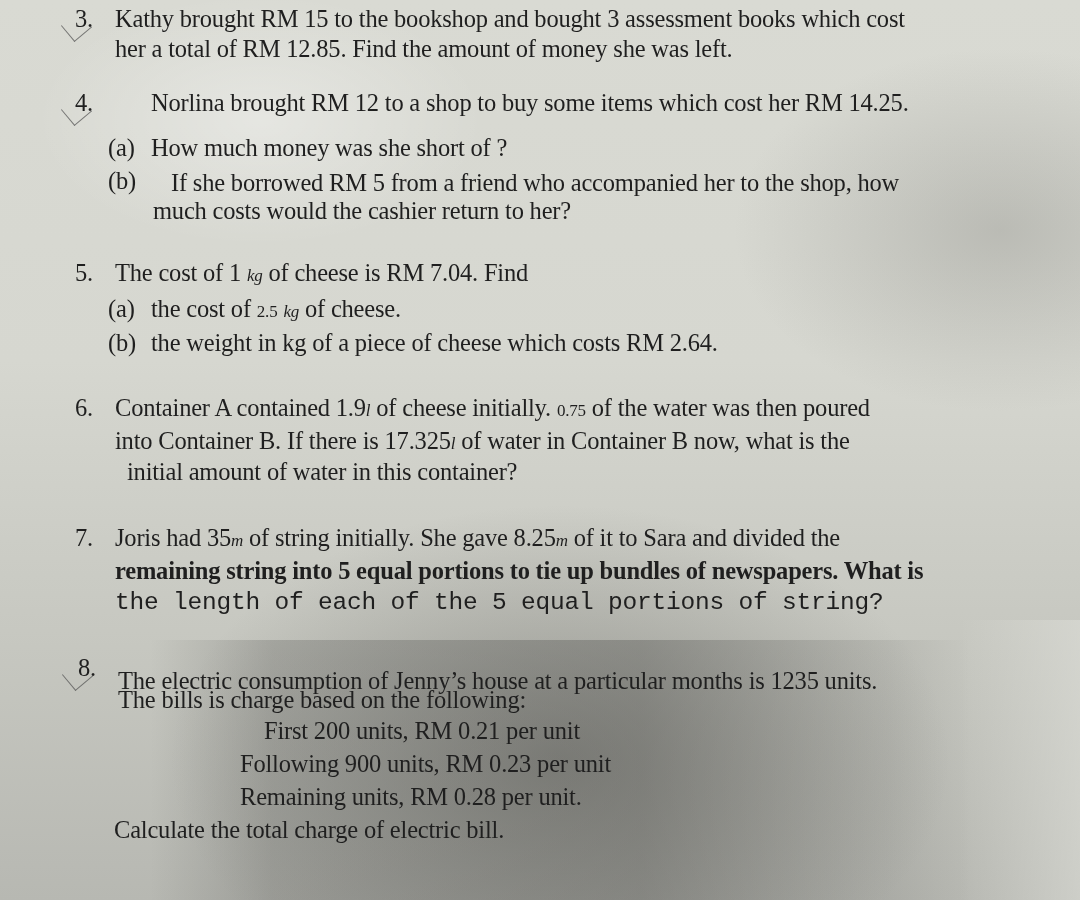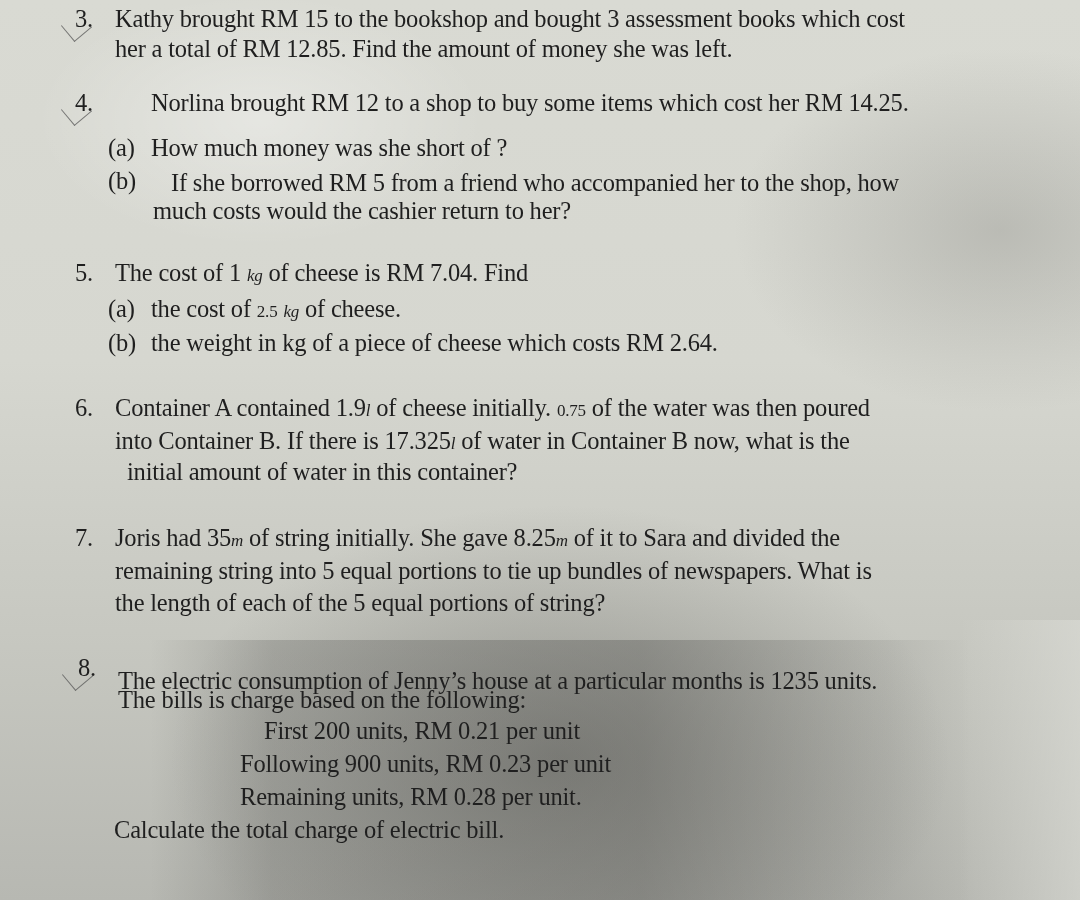--- a/index.html
+++ b/index.html
@@ -84,22 +84,22 @@
     <span>into Container B. If there is 17.325</span><span class="unit">l</span><span> of water in Container B now, what is the</span>
   </span>
   <span class="line" style="top:64px;margin-left:12px;">initial amount of water in this container?</span>
 </div>
 
 <div class="q" style="left:75px; top:521px;">
   <span class="qnum">7.</span>
   <span class="line" style="top:0;">
     <span>Joris had 35</span><span class="unit">m</span><span> of string initially. She gave 8.25</span><span class="unit">m</span><span> of it to Sara and divided the</span>
   </span>
-  <span class="line" style="top:33px;">remaining string into 5 equal portions to tie up bundles of newspapers. What is</span>
-  <span class="line" style="top:65px;">the length of each of the 5 equal portions of string?</span>
+  <span class="line" style="top:33px;font-weight:bold;">remaining string into 5 equal portions to tie up bundles of newspapers. What is</span>
+  <span class="line" style="top:65px;font-family:Liberation Mono, monospace;">the length of each of the 5 equal portions of string?</span>
 </div>
 
 <div class="q" style="left:78px; top:651px;">
   <span class="tick" style="left:-12px; top:14px;"></span>
   <span class="qnum">8.</span>
   <span class="line" style="top:13px;">The electric consumption of Jenny’s house at a particular months is 1235 units.</span>
   <span class="line" style="top:32px;">The bills is charge based on the following:</span>
   <span class="sub" style="left:162px; top:63px;margin-left:24px;">First 200 units, RM 0.21 per unit</span>
   <span class="sub" style="left:162px; top:96px;">Following 900 units, RM 0.23 per unit</span>
   <span class="sub" style="left:162px; top:129px;">Remaining units, RM 0.28 per unit.</span>

